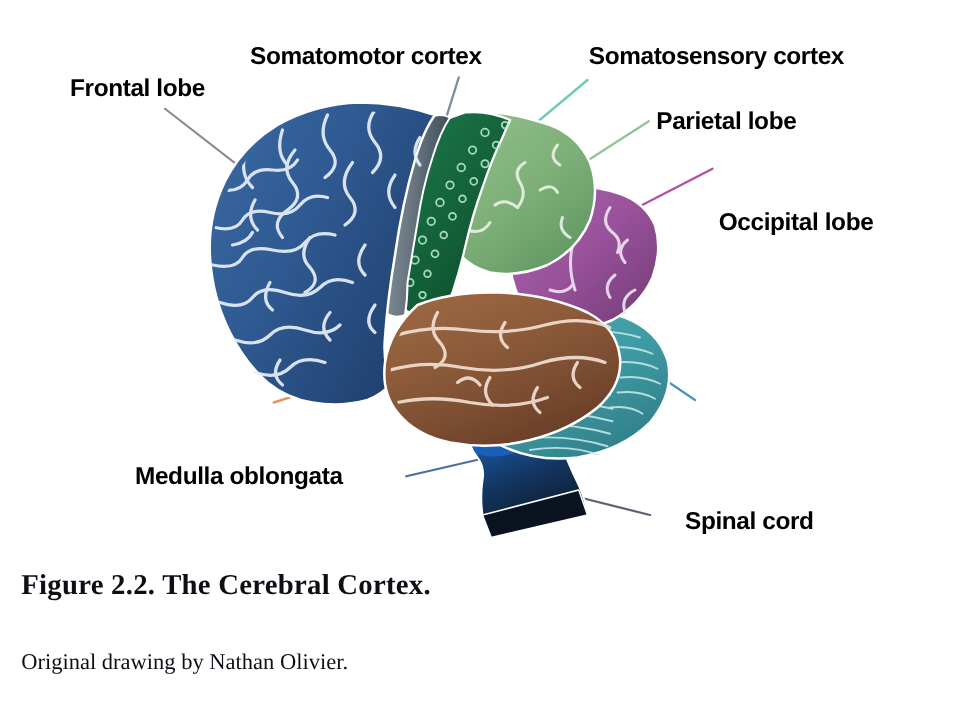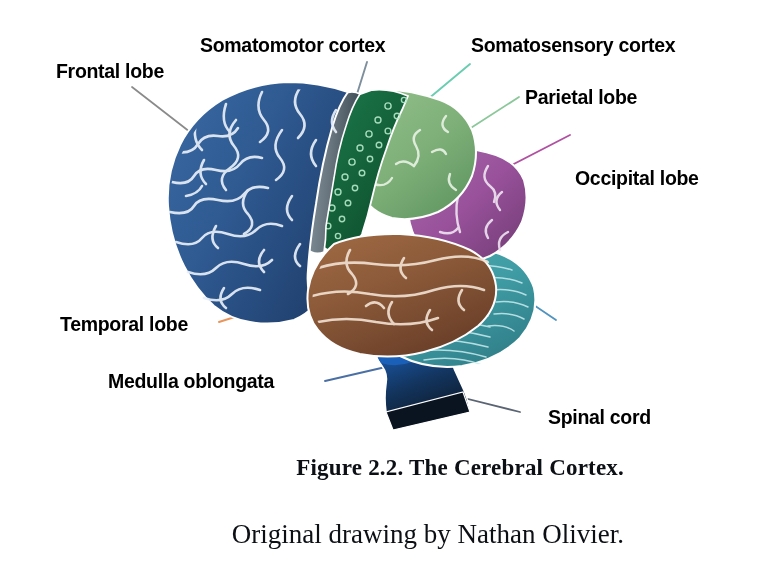--- a/index.html
+++ b/index.html
@@ -38,36 +38,36 @@
   #label-somatosensory  { left: 471px; top: 36px; }
   #label-parietal       { left: 525px; top: 88px; }
   #label-occipital      { left: 575px; top: 125px; margin-top: 44px; }
   #label-temporal       { left: 60px;  top: 315px; }
   #label-medulla        { left: 108px; top: 372px; }
   #label-cerebellum     { left: 563px; top: 313px; }
   #label-spinal         { left: 548px; top: 408px; }
 
   .caption {
     position: absolute;
-    left: 4px;
+    left: 17px;
     width: 620px;
-    text-align: right;
+    text-align: left;
     font-family: "Liberation Serif", serif;
     color: #0c0f14;
     white-space: nowrap;
   }
   #caption-figure {
     top: 455px;
     font-size: 23px;
     font-weight: bold;
     letter-spacing: 0.2px;
   }
   #caption-credit {
     top: 519px;
-    font-size: 27px;
+    font-size: 18px;
     font-weight: normal;
   }
 </style>
 </head>
 <body>
 
 <div id="page">
 
   <svg id="brain-svg" viewBox="0 0 768 563">
     <defs>
@@ -367,20 +367,19 @@
         <path d="M462 290 q-8 12 2 20"></path>
       </g>
     </g>
   </svg>
 
   <div class="label" id="label-frontal">Frontal lobe</div>
   <div class="label" id="label-somatomotor">Somatomotor cortex</div>
   <div class="label" id="label-somatosensory">Somatosensory cortex</div>
   <div class="label" id="label-parietal">Parietal lobe</div>
   <div class="label" id="label-occipital">Occipital lobe</div>
-  <div class="label" id="label-temporal">Temporal lobe</div>
   <div class="label" id="label-medulla">Medulla oblongata</div>
   <div class="label" id="label-spinal">Spinal cord</div>
 
   <div class="caption" id="caption-figure">Figure 2.2.  The Cerebral Cortex.</div>
   <div class="caption" id="caption-credit">Original drawing by Nathan Olivier.</div>
 
 </div>
 
 </body></html>

